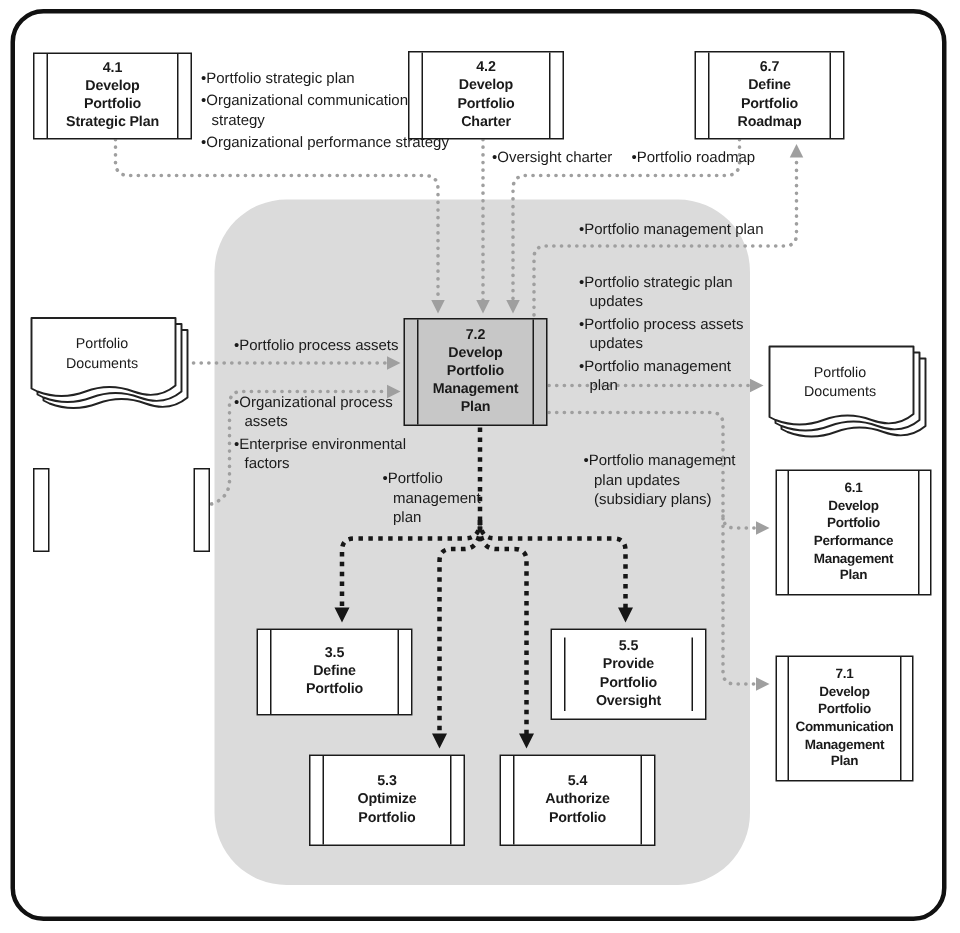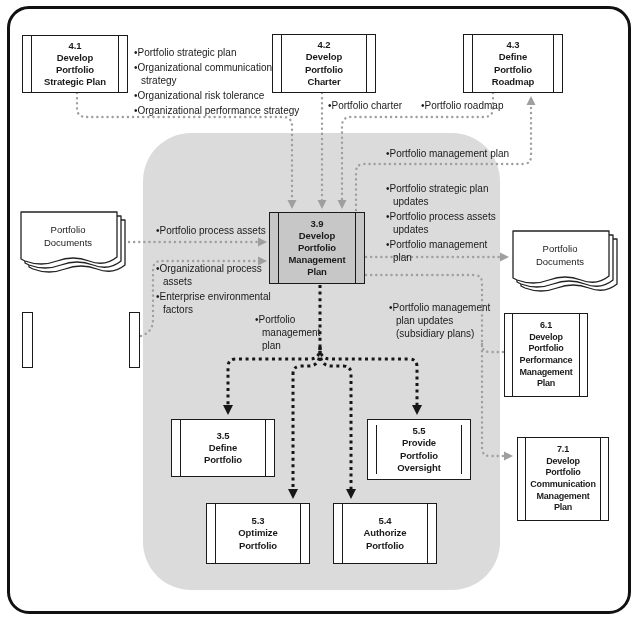--- a/index.html
+++ b/index.html
@@ -89,30 +89,30 @@
   <div class="pbox" style="left:272px;top:34px;width:104px;height:59px;">
     <div class="pin">
         <div class="plbl">4.2
 Develop
 Portfolio
 Charter</div>
       </div>
   </div>
   <div class="pbox" style="left:463px;top:34px;width:100px;height:59px;">
     <div class="pin">
-        <div class="plbl">4.3
+        <div class="plbl">6.7
 Define
 Portfolio
 Roadmap</div>
       </div>
   </div>
 
   <div class="pbox fill51" style="left:269px;top:212px;width:96px;height:72px;">
     <div class="pin">
-        <div class="plbl">3.9
+        <div class="plbl">7.2
 Develop
 Portfolio
 Management
 Plan</div>
       </div>
   </div>
 
   <div class="pbox" style="left:171px;top:419px;width:104px;height:58px;">
     <div class="pin">
         <div class="plbl">3.5
@@ -136,21 +136,21 @@
       </div>
   </div>
   <div class="pbox" style="left:333px;top:503px;width:104px;height:61px;">
     <div class="pin">
         <div class="plbl">5.4
 Authorize
 Portfolio</div>
       </div>
   </div>
 
-  <div class="pbox small" style="left:504px;top:313px;width:84px;height:84px;">
+  <div class="pbox small" style="left:517px;top:313px;width:104px;height:84px;">
     <div class="pin" style="margin:0 7px;">
         <div class="plbl">6.1
 Develop
 Portfolio
 Performance
 Management
 Plan</div>
       </div>
   </div>
   <div class="pbox small" style="left:517px;top:415px;width:92px;height:84px;margin-top:22px;">
@@ -190,26 +190,25 @@
 
   <div class="entity" style="left:22px;top:312px;width:118px;height:56px;">
     <div class="ebar l"></div>
     <div class="ebar r"></div>
   </div>
 
   <div class="lblk" style="left:134px;top:46px;width:176px;">
     <div class="bullet">Portfolio strategic plan</div>
     <div class="bullet">Organizational communication
 strategy</div>
-    <div class="bullet">Organizational risk tolerance</div>
     <div class="bullet">Organizational performance strategy</div>
   </div>
 
   <div class="lblk" style="left:328px;top:99px;width:100px;">
-    <div class="bullet">Portfolio charter</div>
+    <div class="bullet">Oversight charter</div>
   </div>
 
   <div class="lblk" style="left:421px;top:99px;width:100px;">
     <div class="bullet">Portfolio roadmap</div>
   </div>
 
   <div class="lblk" style="left:386px;top:147px;width:130px;">
     <div class="bullet">Portfolio management plan</div>
   </div>
 

